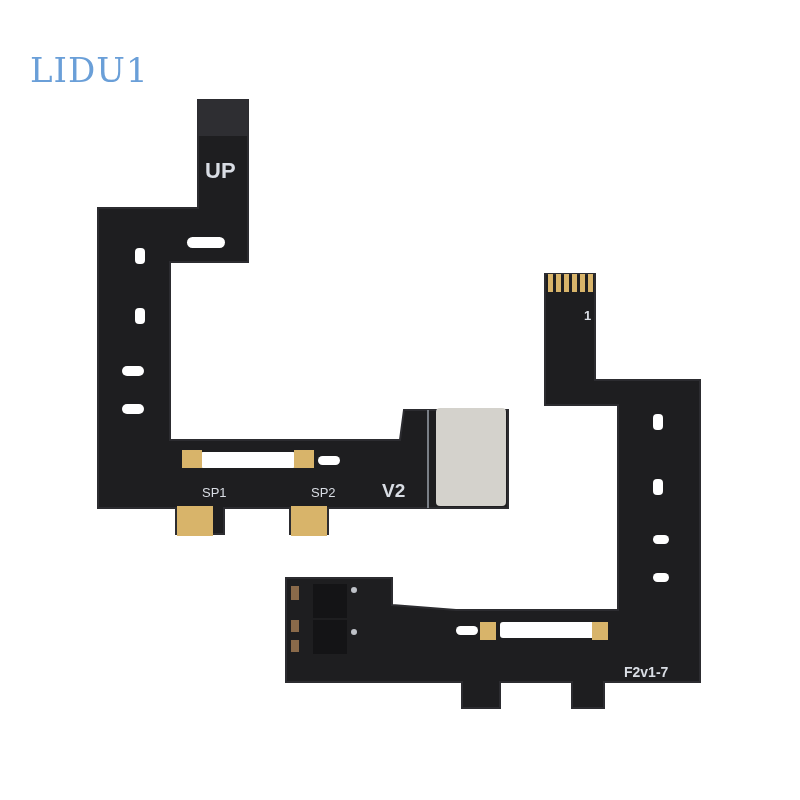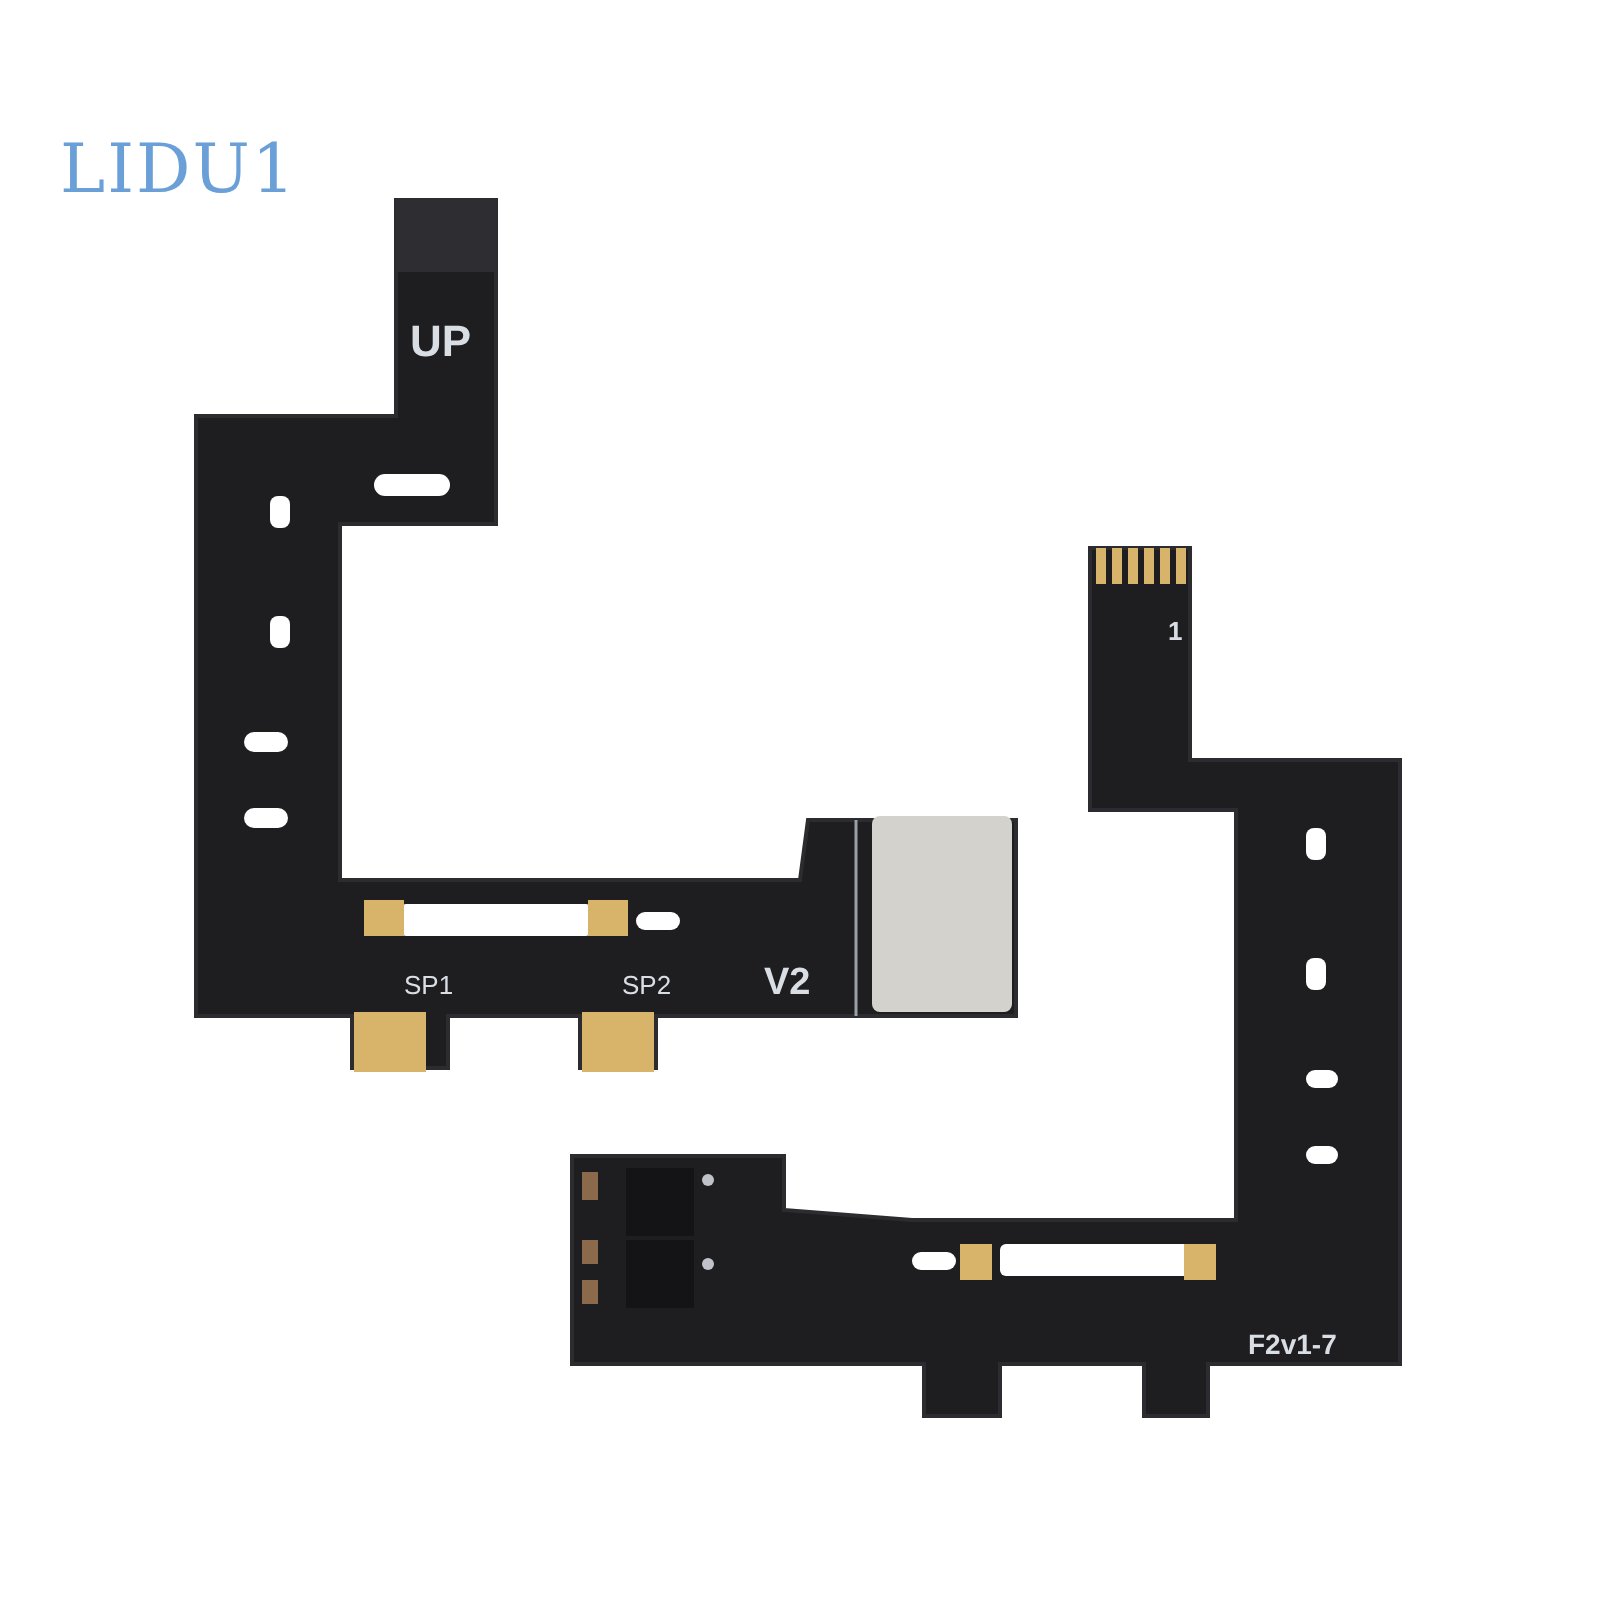--- a/index.html
+++ b/index.html
@@ -1,17 +1,17 @@
 <!DOCTYPE html>
 <html><head>
 <meta charset="utf-8">
 <style>
   html,body{margin:0;padding:0;background:#ffffff;}
   .stage{position:relative;width:800px;height:800px;overflow:hidden;background:#ffffff;}
-  .watermark{position:absolute;left:30px;top:65px;font-family:"DejaVu Serif",serif;font-size:34px;color:#6a9fd8;letter-spacing:1px;}
+  .watermark{position:absolute;left:30px;top:50px;font-family:"DejaVu Serif",serif;font-size:34px;color:#6a9fd8;letter-spacing:1px;}
   svg{position:absolute;left:0;top:0;}
   .silk{font-family:"Liberation Sans",sans-serif;fill:#d9dde4;}
 </style>
 </head>
 <body>
 
 <div class="stage">
   <div class="watermark">LIDU1</div>
 
   <svg width="800" height="800" viewBox="0 0 800 800">

